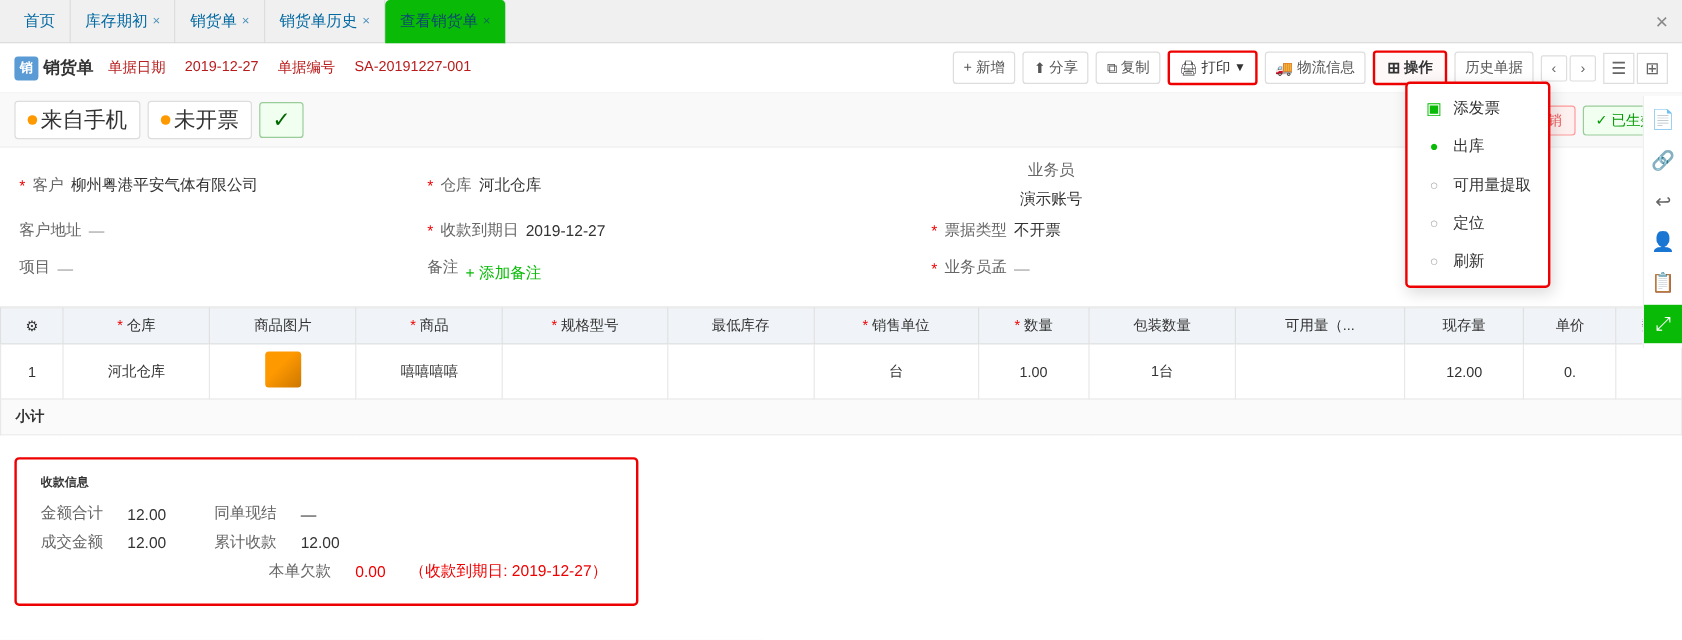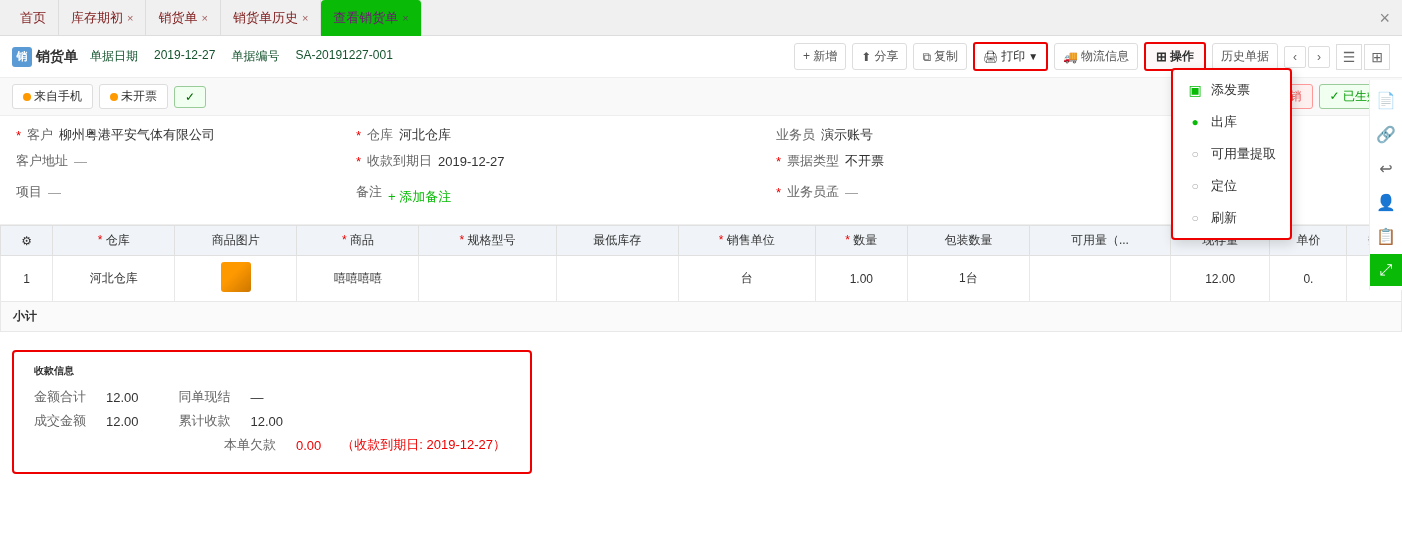--- a/index.html
+++ b/index.html
@@ -14,27 +14,27 @@
       padding: 0 8px;
       height: 36px;
     }
     .tab {
       display: flex;
       align-items: center;
       padding: 0 12px;
       height: 36px;
       cursor: pointer;
       font-size: 13px;
-      color: #7f1d1d;
+      color: #0369a1;
       border-right: 1px solid #ddd;
       gap: 4px;
     }
     .tab.active {
       background: #09bb07;
-      color: #701a75;
+      color: #0c4a6e;
       border-radius: 4px 4px 0 0;
     }
     .tab .close-x {
       font-size: 11px;
       opacity: 0.7;
       cursor: pointer;
     }
 
     
     .doc-toolbar {
@@ -68,21 +68,21 @@
       justify-content: center;
       color: #fff;
       font-size: 11px;
     }
     .doc-meta {
       font-size: 12px;
       color: #555;
       display: flex;
       gap: 16px;
     }
-    .doc-meta span { color: #14532d; }
+    .doc-meta span { color: #b91c1c; }
 
     .toolbar-actions {
       display: flex;
       align-items: center;
       gap: 6px;
     }
     .btn-action {
       display: flex;
       align-items: center;
       gap: 3px;
@@ -151,21 +151,21 @@
     }
     .sub-btn {
       display: flex;
       align-items: center;
       gap: 3px;
       padding: 3px 10px;
       border: 1px solid #ddd;
       background: #fff;
       border-radius: 3px;
       cursor: pointer;
-      font-size: 12px;
+      font-size: 18px;
       color: #333;
     }
     .sub-btn .dot {
       width: 8px; height: 8px;
       border-radius: 50%;
       display: inline-block;
     }
     .dot-orange { background: #ff9900; }
 
     
@@ -496,21 +496,21 @@
       <div class="form-field">
         <span class="required-star">*</span>
         <span class="form-label">客户</span>
         <span class="form-value">柳州粤港平安气体有限公司</span>
       </div>
       <div class="form-field" style="margin-left:120px;">
         <span class="required-star">*</span>
         <span class="form-label">仓库</span>
         <span class="form-value">河北仓库</span>
       </div>
-      <div class="form-field" style="margin-left:200px;">
+      <div class="form-field" style="margin-left:200px;flex-direction:column;">
         <span class="form-label">业务员</span>
         <span class="form-value">演示账号</span>
       </div>
     </div>
     <div class="form-row">
       <div class="form-field">
         <span class="form-label">客户地址</span>
         <span class="field-dashes">—</span>
       </div>
       <div class="form-field" style="margin-left:120px;">

